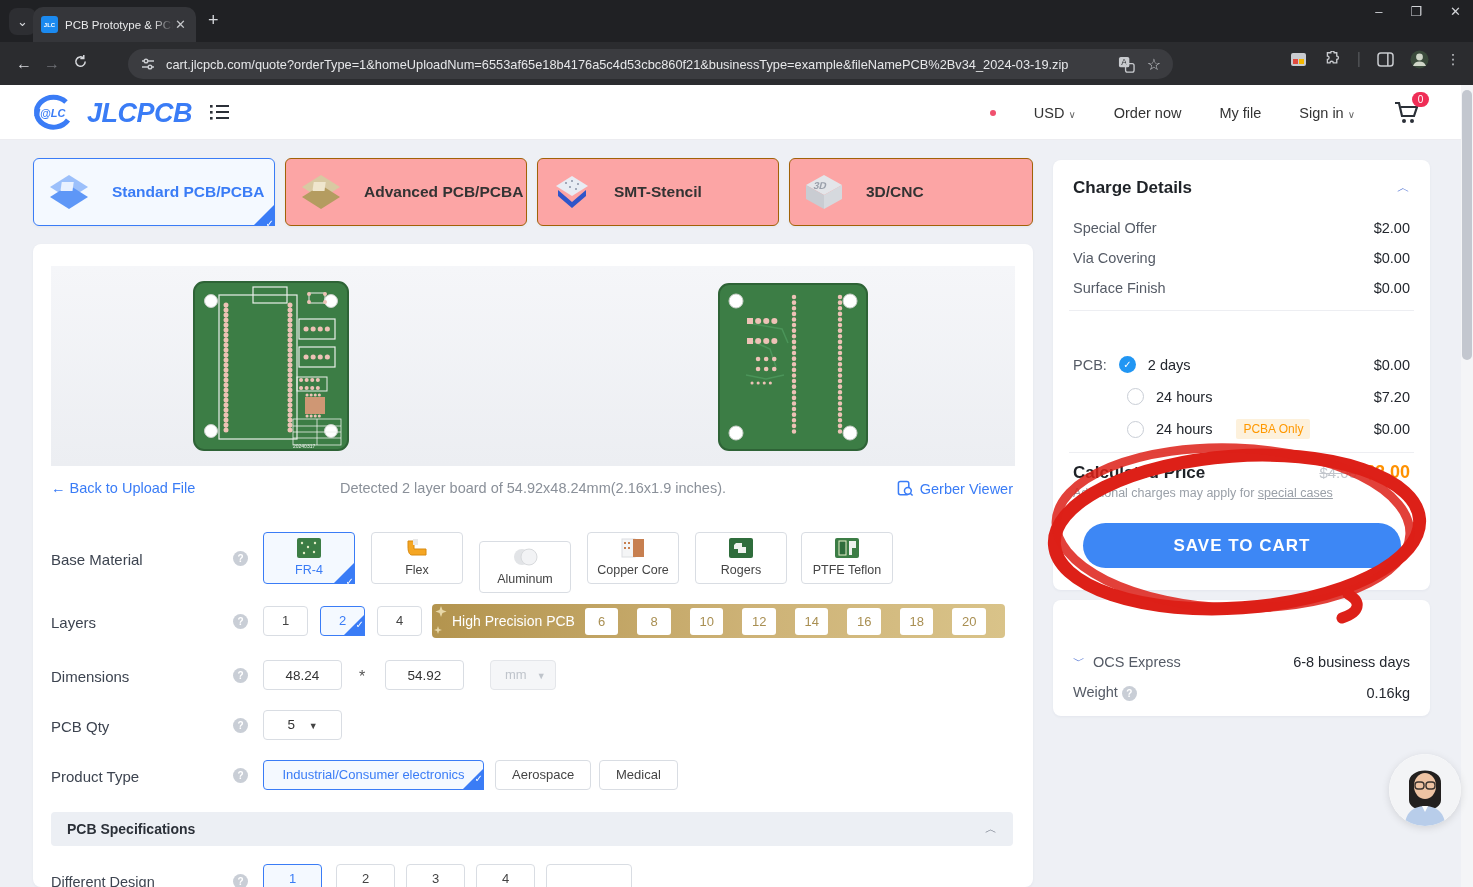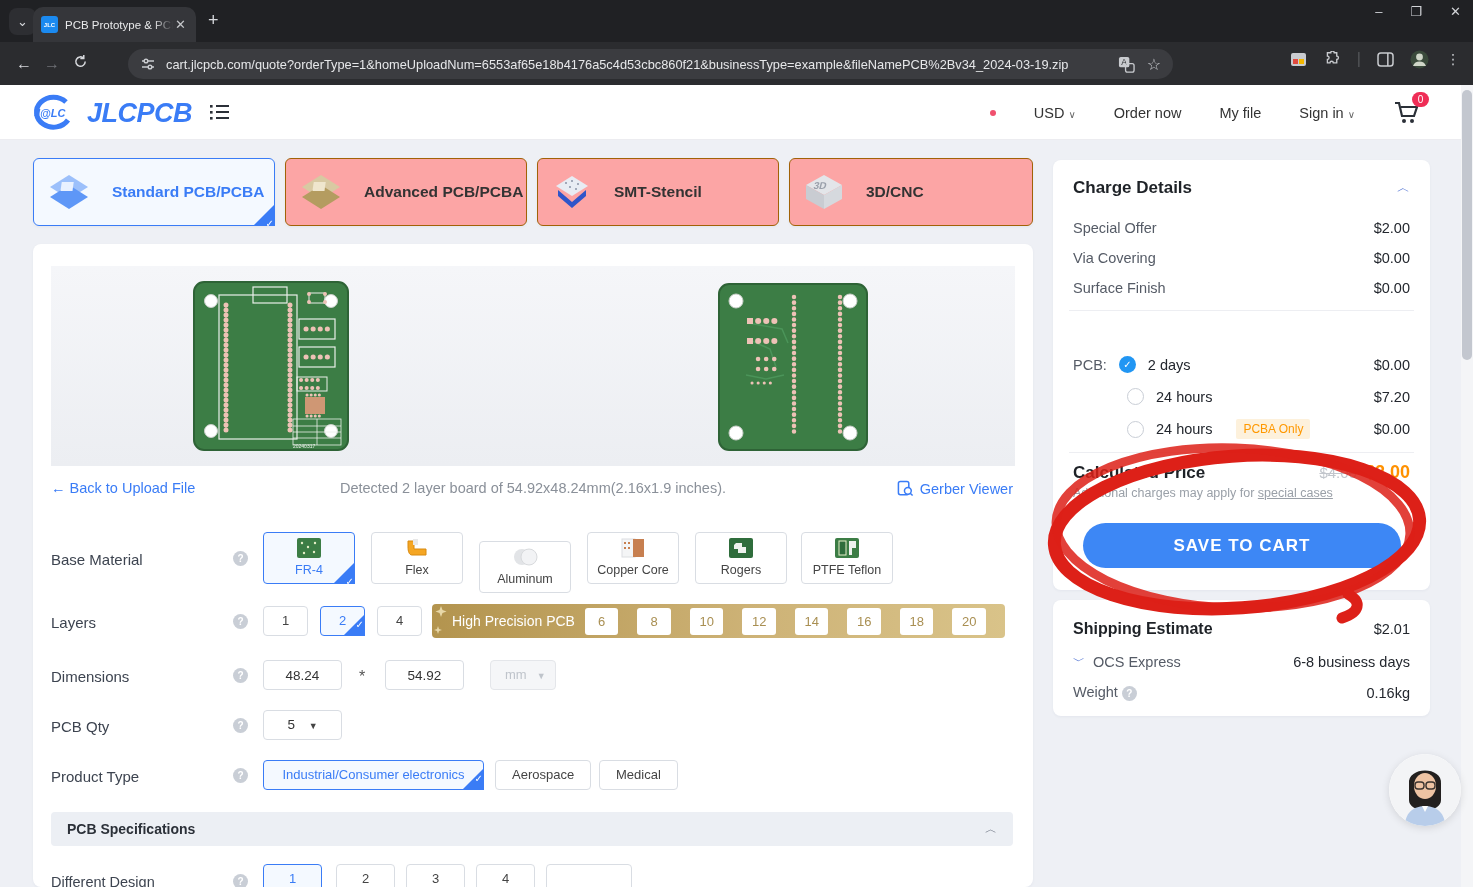--- a/index.html
+++ b/index.html
@@ -501,24 +501,20 @@
       <span class="rtitle">Calculated Price</span>
       <span><span class="strike">$4.00</span><span class="orange">$2.00</span></span>
     </div>
     <div class="note" style="top:326px;">
       <span>Additional charges may apply for </span><u>special cases</u>
     </div>
     <button class="savebtn">SAVE TO CART</button>
   </div>
 
   <div class="rcard" style="top:600px; height:116px;">
-    <div class="rrow" style="top:20px;">
-      <span style="font-size:16px; font-weight:bold; color:#1e2227;">Shipping Estimate</span>
-      <span class="rvalue">$2.01</span>
-    </div>
     <div class="rrow" style="top:53px;">
       <span style="display:flex; align-items:center; gap:8px;">
         <span style="color:#5b7bd5; font-size:12px;">﹀</span>
         <span class="rlabel">OCS Express</span>
       </span>
       <span class="rvalue">6-8 business days</span>
     </div>
     <div class="rrow" style="top:84px;">
       <span class="rlabel"><span>Weight</span> <span class="help">?</span></span>
       <span class="rvalue">0.16kg</span>

